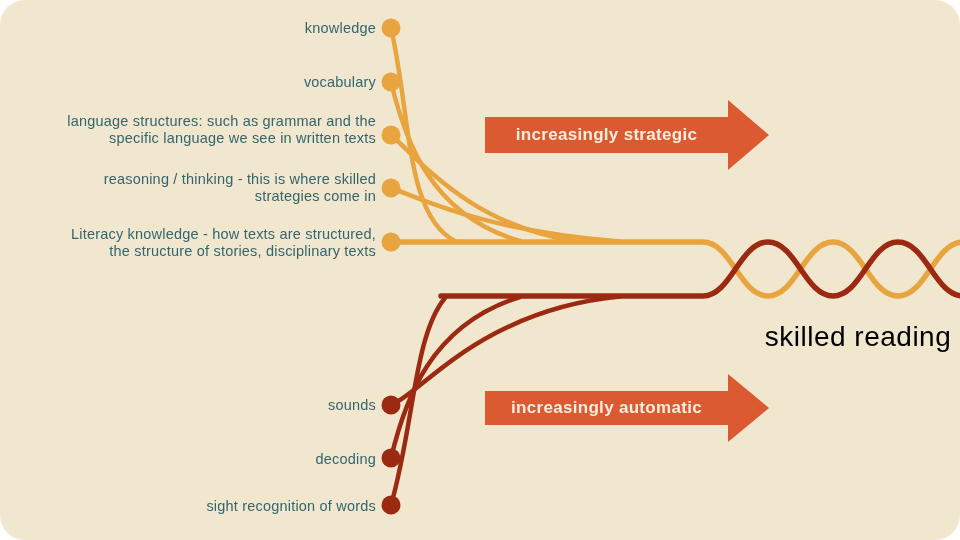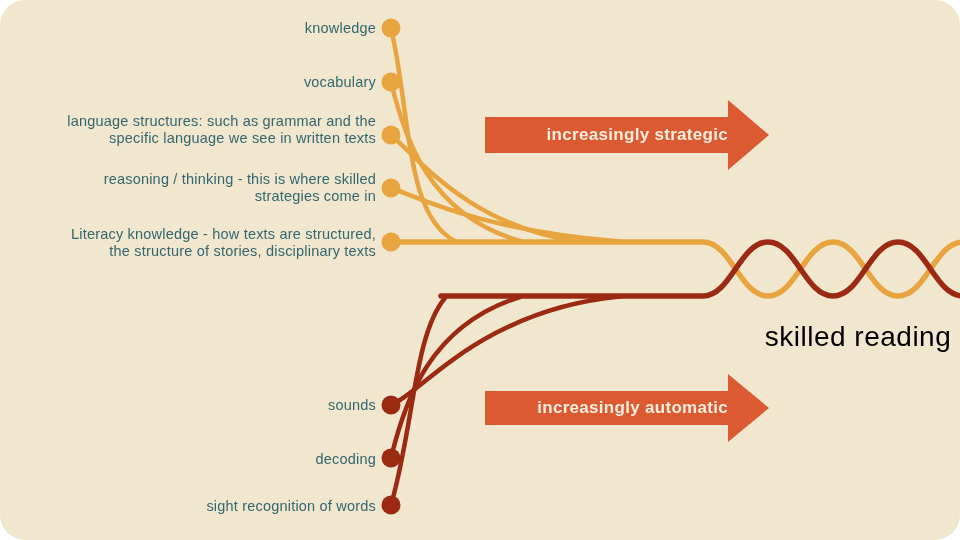--- a/index.html
+++ b/index.html
@@ -29,21 +29,21 @@
     color: #33656E;
     font-size: 14.5px;
     line-height: 17px;
     letter-spacing: 0.2px;
   }
   .strand-label span { display: block; }
   .arrow-label {
     position: absolute;
     left: 485px;
     width: 243px;
-    text-align: right;
+    text-align: center;
     transform: translateY(-50%);
     color: #F6EEDC;
     font-size: 17px;
     font-weight: bold;
     letter-spacing: 0.3px;
     white-space: nowrap;
   }
   #arrow-label-top { top: 135px; }
   #arrow-label-bottom { top: 408px; }
   #result-label {

